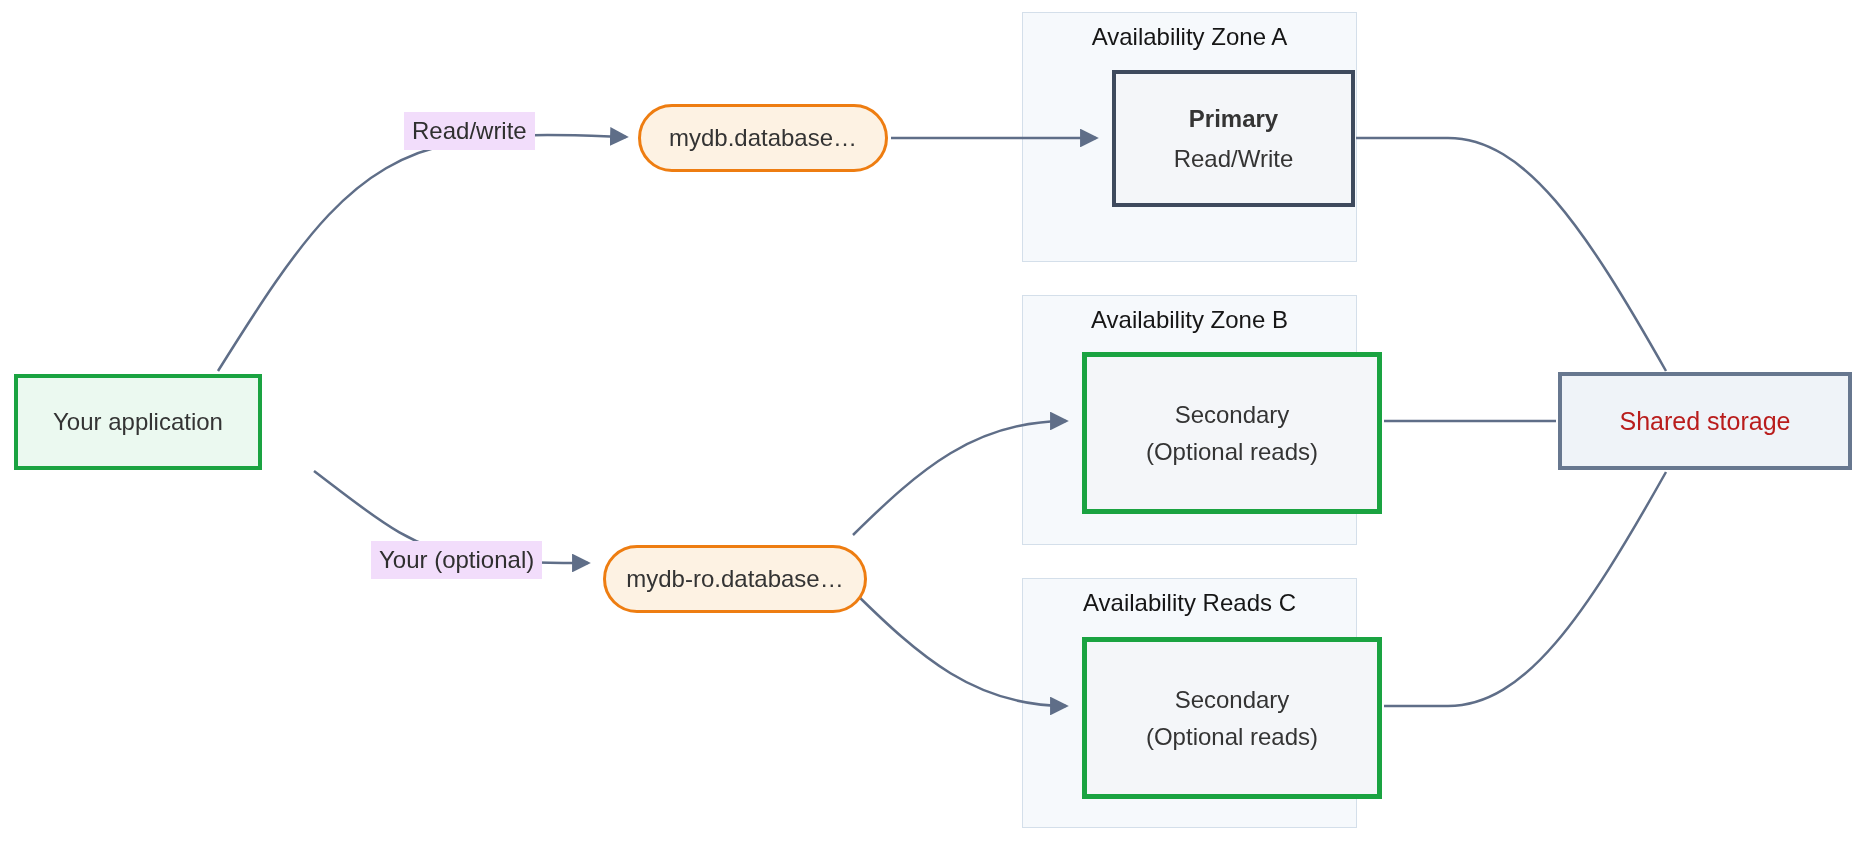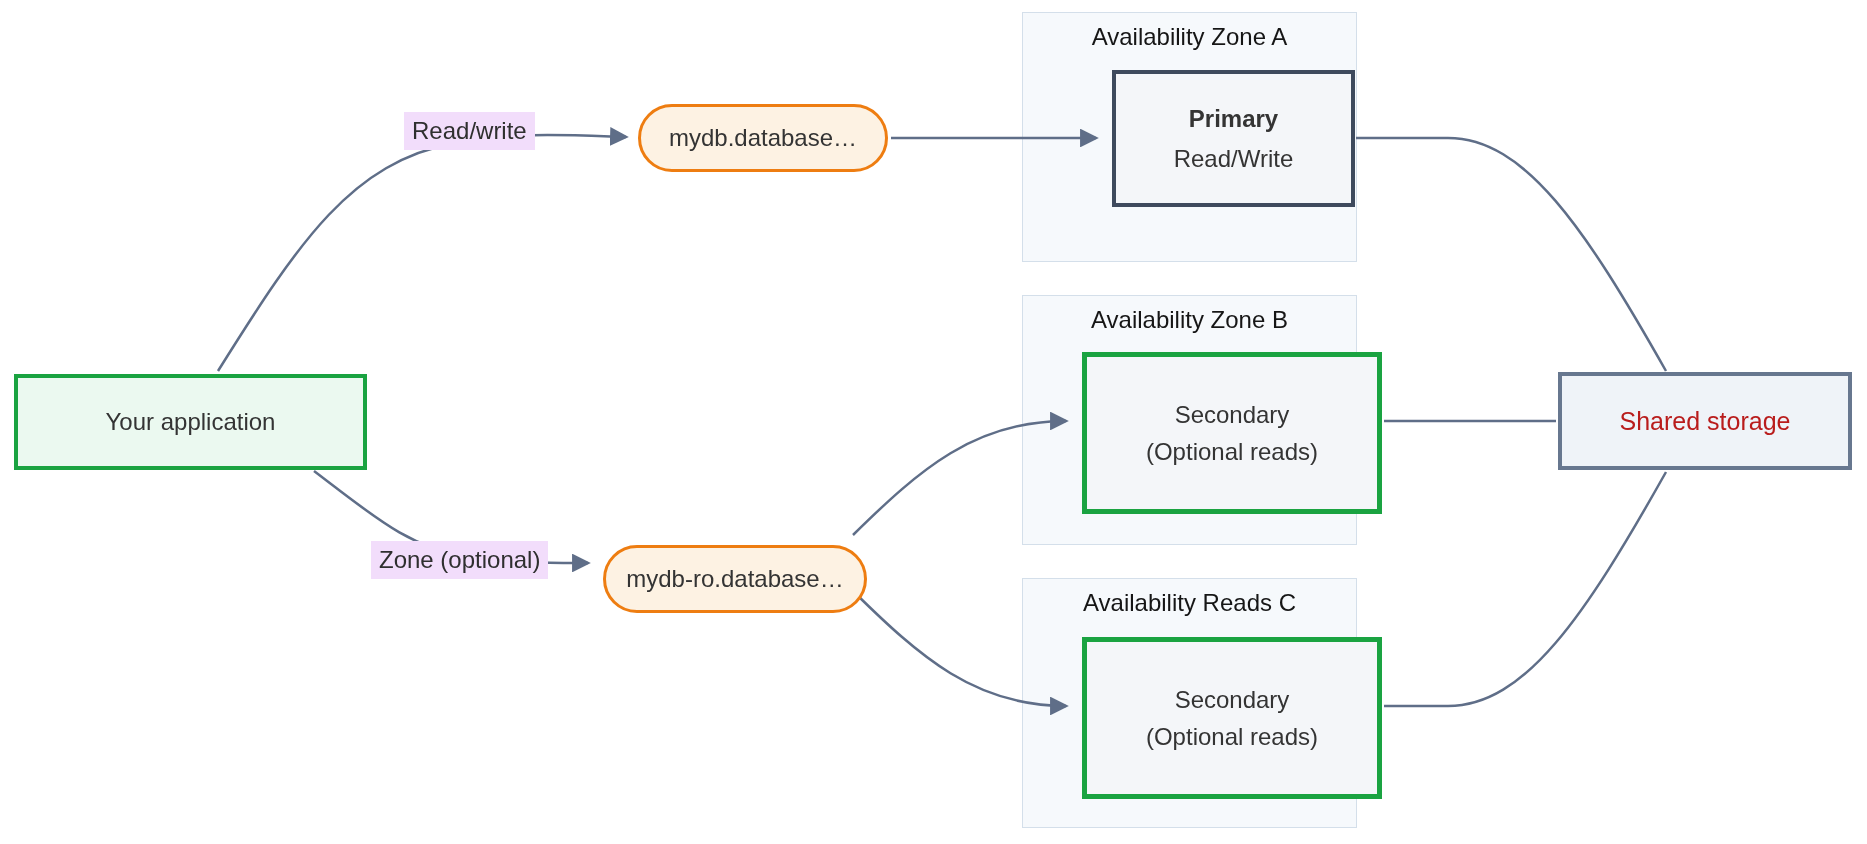--- a/index.html
+++ b/index.html
@@ -11,21 +11,21 @@
     color:#333333;
     overflow:hidden;
   }
   #edges{position:absolute;left:0;top:0;width:1867px;height:844px;z-index:1;}
   .node{
     position:absolute;z-index:2;
     display:flex;align-items:center;justify-content:center;
     box-sizing:border-box;text-align:center;
   }
   .app-node{
-    left:14px;top:374px;width:353px;height:96px;
+    left:14px;top:374px;width:248px;height:96px;
     background:#ebf9f0;border:4px solid #1aa341;
     font-size:24px;color:#343434;
   }
   .pill{
     background:#fdf2e3;border:3px solid #ee7d11;border-radius:36px;
     font-size:24px;color:#343434;
   }
   .pill-writer{left:638px;top:104px;width:250px;height:68px;}
   .pill-reader{left:603px;top:529px;width:264px;height:68px;margin-top:16px;}
   .zone{
@@ -126,15 +126,15 @@
   <div class="node inner-box secondary-box secondary-c">
     <div class="box-title">Secondary</div>
     <div class="box-subtitle">(Optional reads)</div>
   </div>
 
   <div class="node storage-node">
     <span>Shared storage</span>
   </div>
 
   <div class="edge-label label-readwrite">Read/write</div>
-  <div class="edge-label label-reads">Zone (optional)</div>
+  <div class="edge-label label-reads">Your (optional)</div>
 
 </div>
 
 </body></html>

